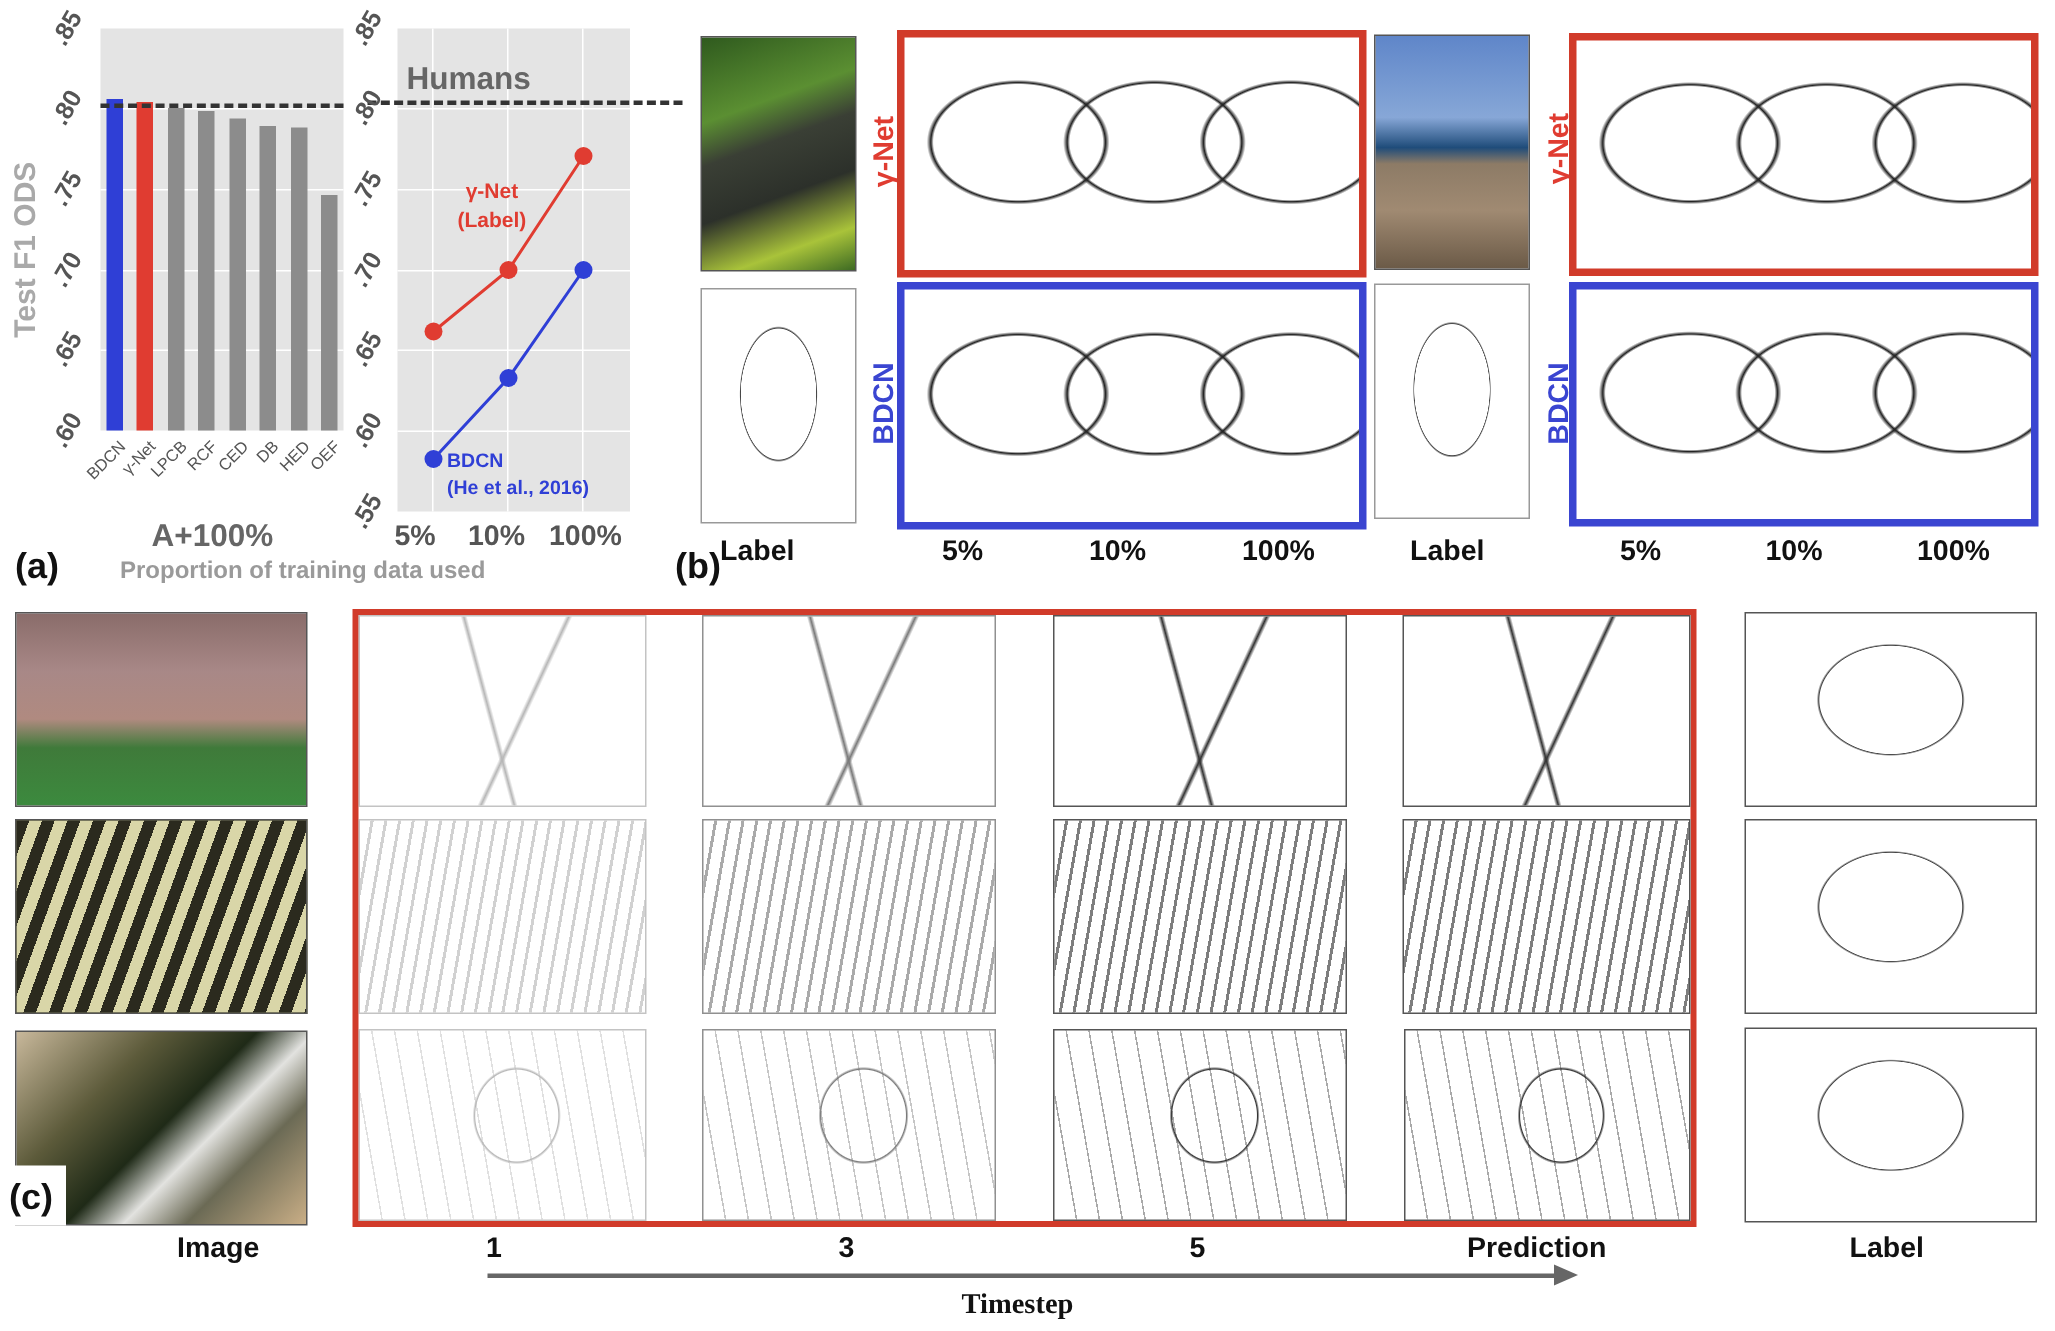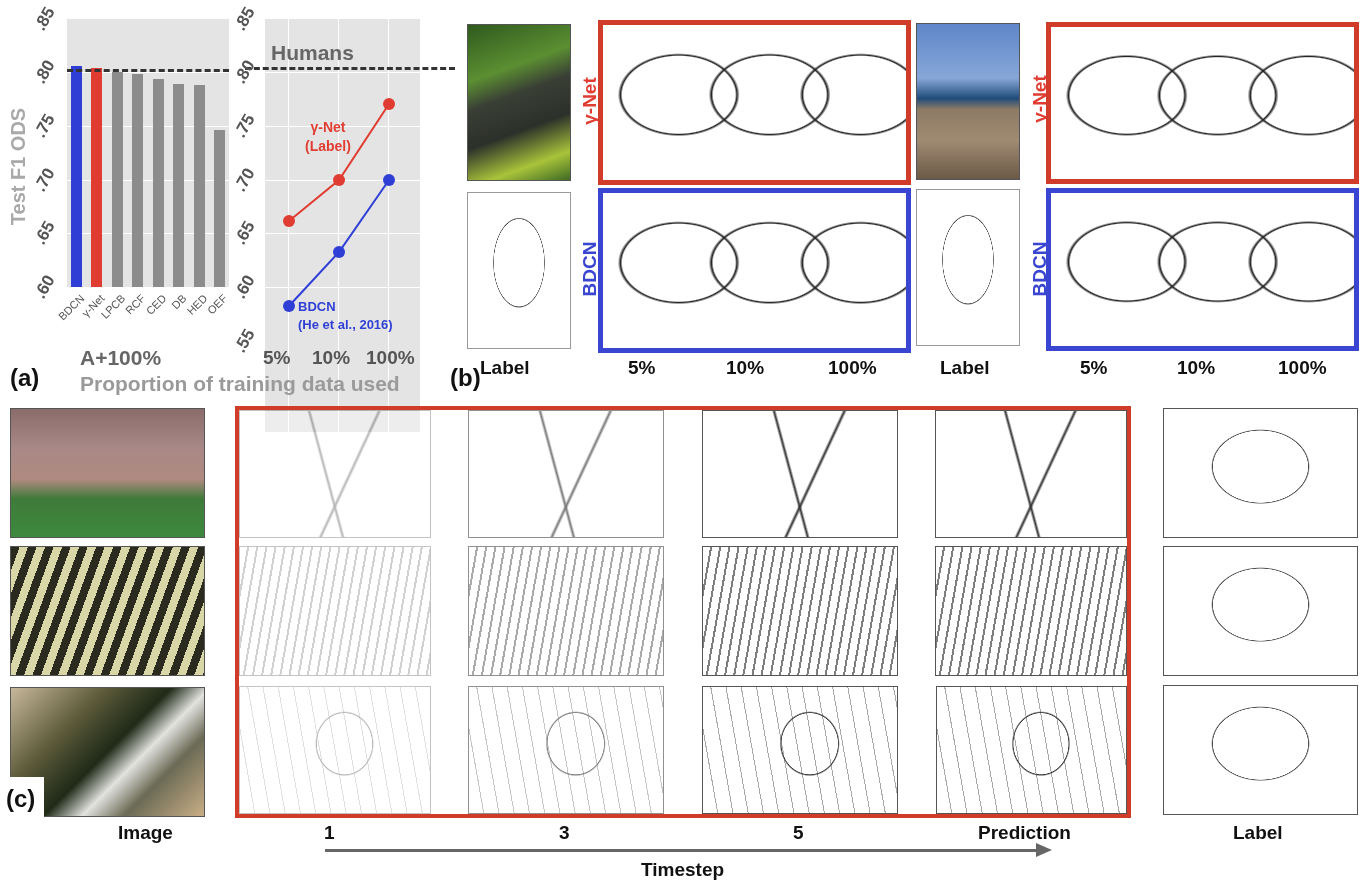--- a/index.html
+++ b/index.html
@@ -74,24 +74,24 @@
   <div class="ytick" style="left:28px;top:9px;">.85</div>
   <div class="xcat" style="left:28px;top:292px;width:50px;">BDCN</div>
   <div class="xcat" style="left:48px;top:292px;width:50px;">γ-Net</div>
   <div class="xcat" style="left:69px;top:292px;width:50px;">LPCB</div>
   <div class="xcat" style="left:89px;top:292px;width:50px;">RCF</div>
   <div class="xcat" style="left:110px;top:292px;width:50px;">CED</div>
   <div class="xcat" style="left:130px;top:292px;width:50px;">DB</div>
   <div class="xcat" style="left:151px;top:292px;width:50px;">HED</div>
   <div class="xcat" style="left:171px;top:292px;width:50px;">OEF</div>
 </div>
-<div class="abs" style="left:80px;top:346px;font-size:21px;font-weight:bold;color:#666;">A+100%</div>
+<div class="abs" style="left:101px;top:346px;font-size:21px;font-weight:bold;color:#666;">A+100%</div>
 <div class="abs panel-label" style="left:10px;top:364px;">(a)</div>
 
-<div class="abs plot-bg" style="left:265px;top:19px;width:155px;height:413px;">
+<div class="abs plot-bg" style="left:265px;top:19px;width:155px;height:322px;">
   <div class="gridh" style="top:53px"></div>
   <div class="gridh" style="top:107px"></div>
   <div class="gridh" style="top:161px"></div>
   <div class="gridh" style="top:214px"></div>
   <div class="gridh" style="top:268px"></div>
   <div class="gridv" style="left:23px"></div>
   <div class="gridv" style="left:73px"></div>
   <div class="gridv" style="left:123px"></div>
   <div class="dash" style="left:-20px;right:-35px;top:48px;"></div>
   <svg class="abs" style="left:0;top:0;" width="155" height="322">
@@ -117,21 +117,21 @@
 <div class="ytick" style="left:228px;top:331px;">.55</div>
 <div class="ytick" style="left:228px;top:277px;">.60</div>
 <div class="ytick" style="left:228px;top:223px;">.65</div>
 <div class="ytick" style="left:228px;top:170px;">.70</div>
 <div class="ytick" style="left:228px;top:116px;">.75</div>
 <div class="ytick" style="left:228px;top:62px;">.80</div>
 <div class="ytick" style="left:228px;top:9px;">.85</div>
 <div class="abs bold" style="left:263px;top:347px;font-size:19px;color:#555;">5%</div>
 <div class="abs bold" style="left:312px;top:347px;font-size:19px;color:#555;">10%</div>
 <div class="abs bold" style="left:366px;top:347px;font-size:19px;color:#555;">100%</div>
-<div class="abs bold" style="left:80px;top:372px;font-size:21px;color:#9a9a9a;white-space:nowrap;">Proportion of training data used</div>
+<div class="abs bold" style="left:80px;top:372px;font-size:16px;color:#9a9a9a;white-space:nowrap;">Proportion of training data used</div>
 
 <div class="img photo-forest" style="left:467px;top:24px;width:104px;height:157px;"></div>
 <div class="img sketch-light" style="left:467px;top:192px;width:104px;height:157px;border-color:#999;"></div>
 <div class="abs caption" style="left:480px;top:357px;">Label</div>
 <div class="vlabel" style="left:550px;top:90px;width:80px;color:#e03c31;">γ-Net</div>
 <div class="vlabel" style="left:550px;top:258px;width:80px;color:#3a45d1;">BDCN</div>
 <div class="frame sketch" style="left:598px;top:20px;width:313px;height:165px;border:5px solid #d13b2a;"></div>
 <div class="frame sketch medium" style="left:598px;top:188px;width:313px;height:165px;border:5px solid #3a45d1;opacity:1;"></div>
 <div class="abs caption" style="left:628px;top:357px;">5%</div>
 <div class="abs caption" style="left:726px;top:357px;">10%</div>
@@ -179,13 +179,13 @@
 <div class="img sketch-light" style="left:1163px;top:685px;width:195px;height:130px;"></div>
 
 <div class="abs caption" style="left:324px;top:822px;">1</div>
 <div class="abs caption" style="left:559px;top:822px;">3</div>
 <div class="abs caption" style="left:793px;top:822px;">5</div>
 <div class="abs caption" style="left:978px;top:822px;">Prediction</div>
 <div class="abs caption" style="left:1233px;top:822px;">Label</div>
 
 <div class="abs" style="left:325px;top:849px;width:712px;height:3px;background:#666;"></div>
 <div class="abs" style="left:1036px;top:843px;width:0;height:0;border-top:7px solid transparent;border-bottom:7px solid transparent;border-left:16px solid #666;"></div>
-<div class="abs caption" style="left:641px;top:859px;">Timestep</div>
+<div class="abs caption" style="left:641px;top:859px;font-family:Liberation Serif, serif;">Timestep</div>
 
 </body></html>

